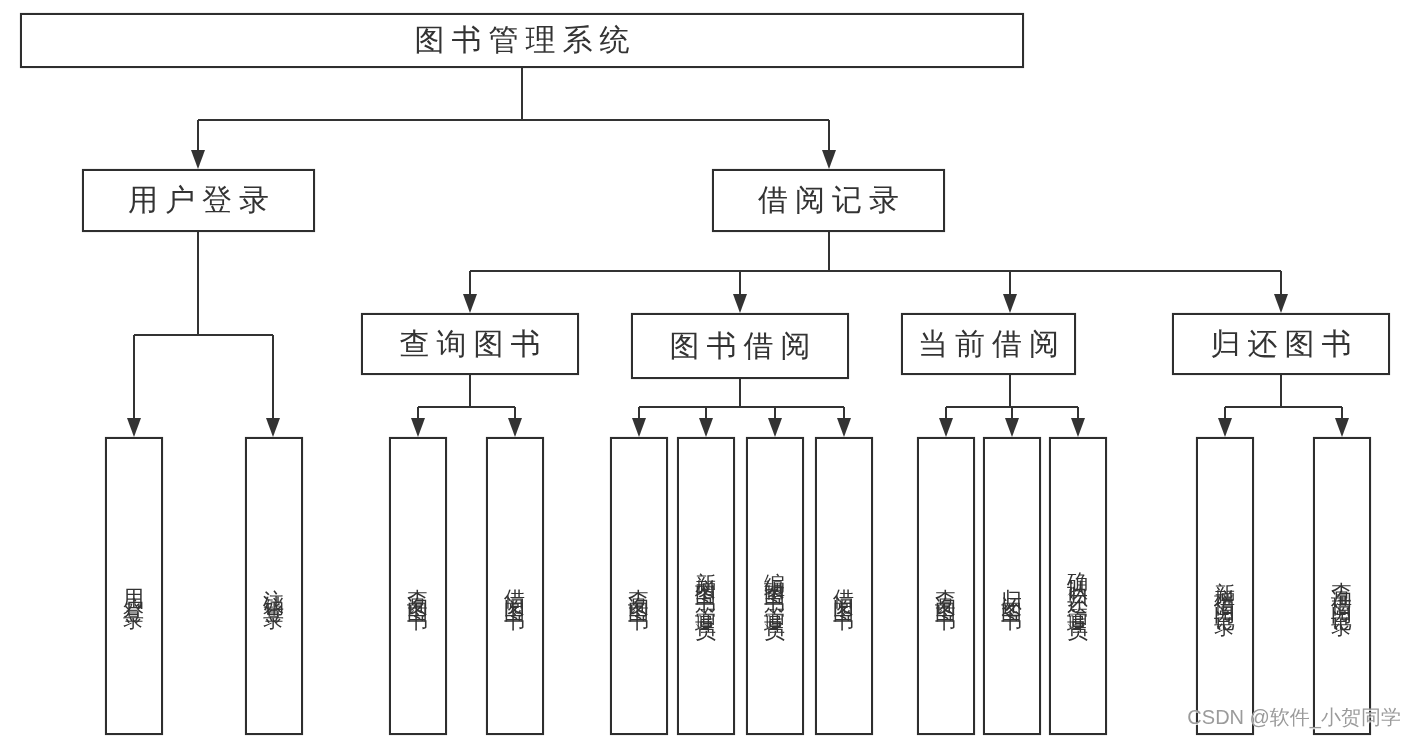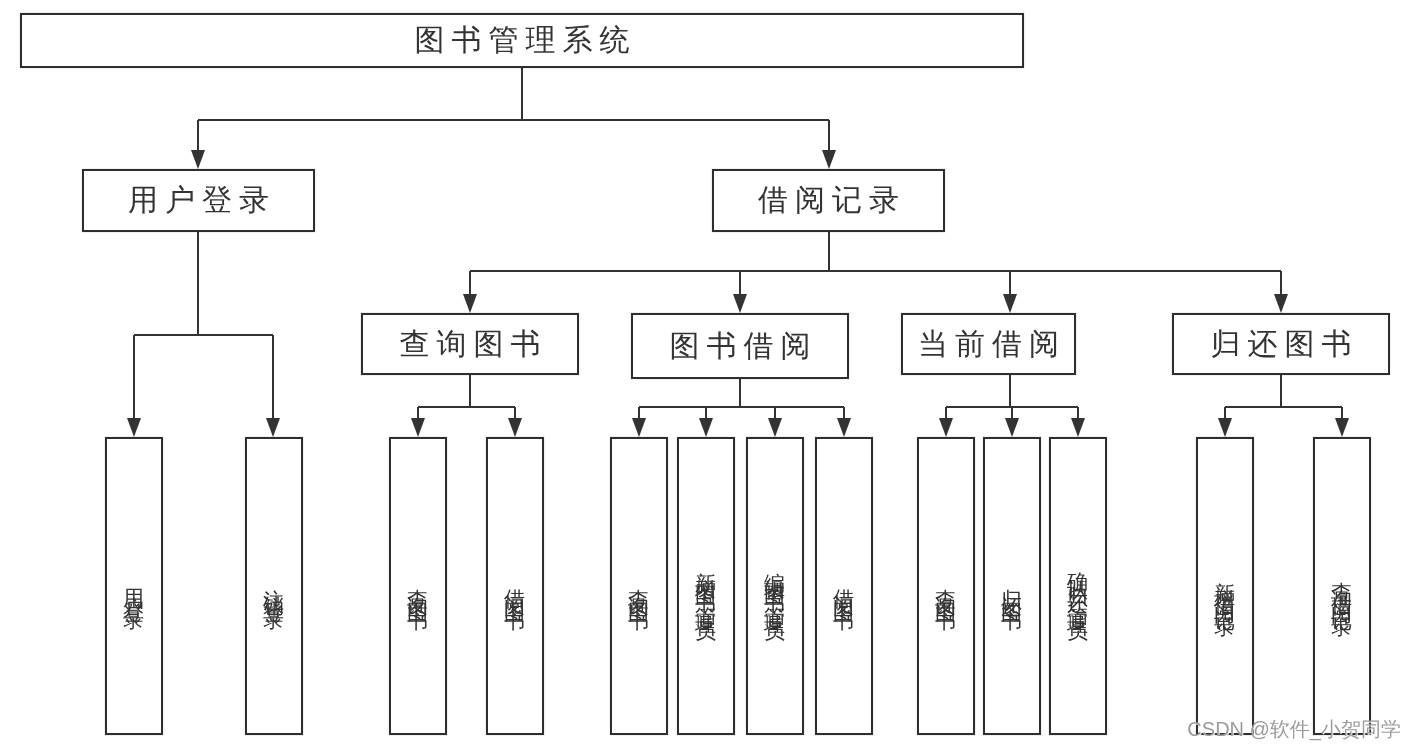--- a/index.html
+++ b/index.html
@@ -46,21 +46,21 @@
     font-size: 21px;
     line-height: 1.1;
     letter-spacing: 7px;
     color: #333333;
     white-space: nowrap;
   }
 
   .watermark {
     position: absolute;
     right: 4px;
-    bottom: 4px;
+    bottom: 16px;
     font-size: 20px;
     color: #9b9b9b;
     text-shadow: 1px 1px 0 rgba(255,255,255,0.85);
     white-space: nowrap;
   }
 </style>
 </head>
 <body>
 
 <div class="stage">

